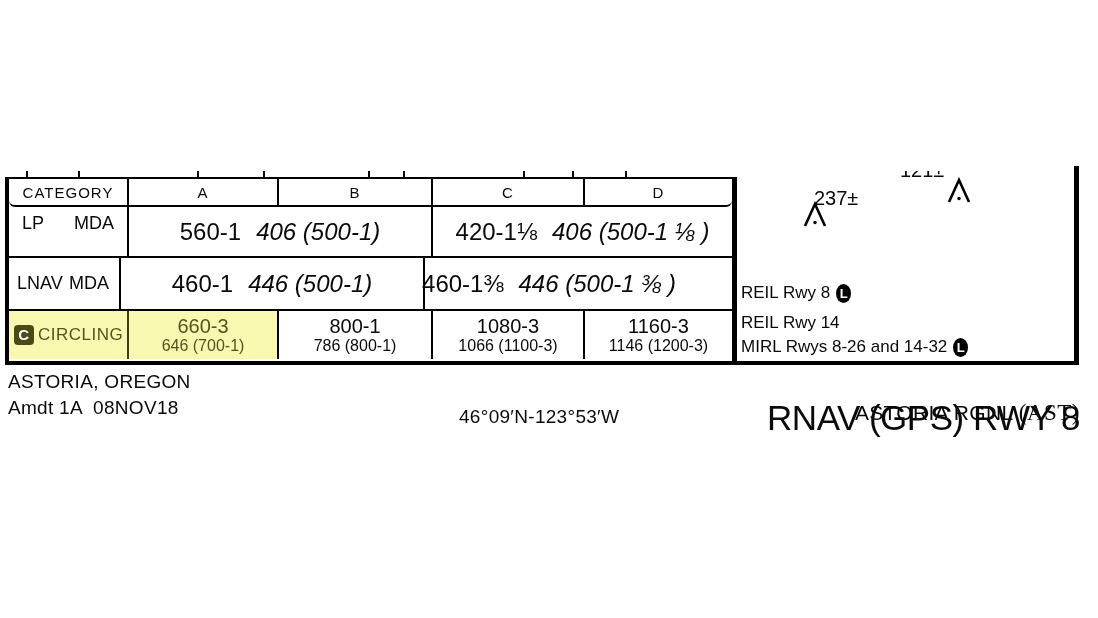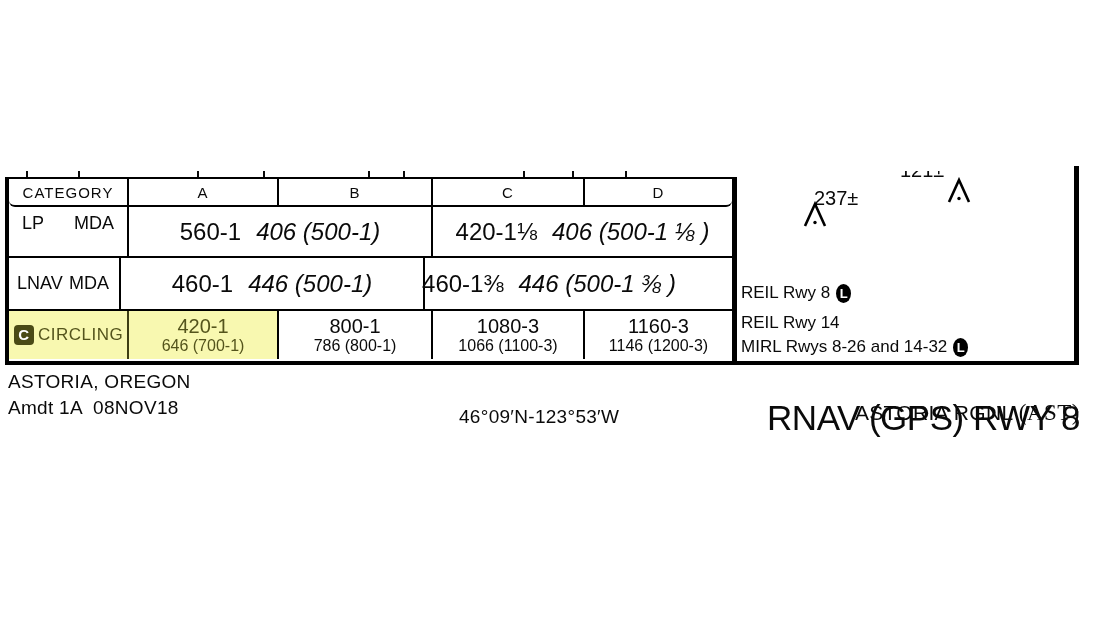--- a/index.html
+++ b/index.html
@@ -136,21 +136,21 @@
       </div>
     </div>
 
     <div class="trow row-circling">
       <div class="cell circ-label hl hl-border" style="width:120px;">
         <span class="c-badge">C</span>
         <span>CIRCLING</span>
       </div>
       <div class="cell hl" style="width:150px;">
         <span class="stack">
-          <span class="m">420-1</span>
+          <span class="m">660-3</span>
           <span class="a">646 (700-1)</span>
         </span>
       </div>
       <div class="cell" style="width:154px;">
         <span class="stack">
           <span class="m">800-1</span>
           <span class="a">786 (800-1)</span>
         </span>
       </div>
       <div class="cell" style="width:152px;">

